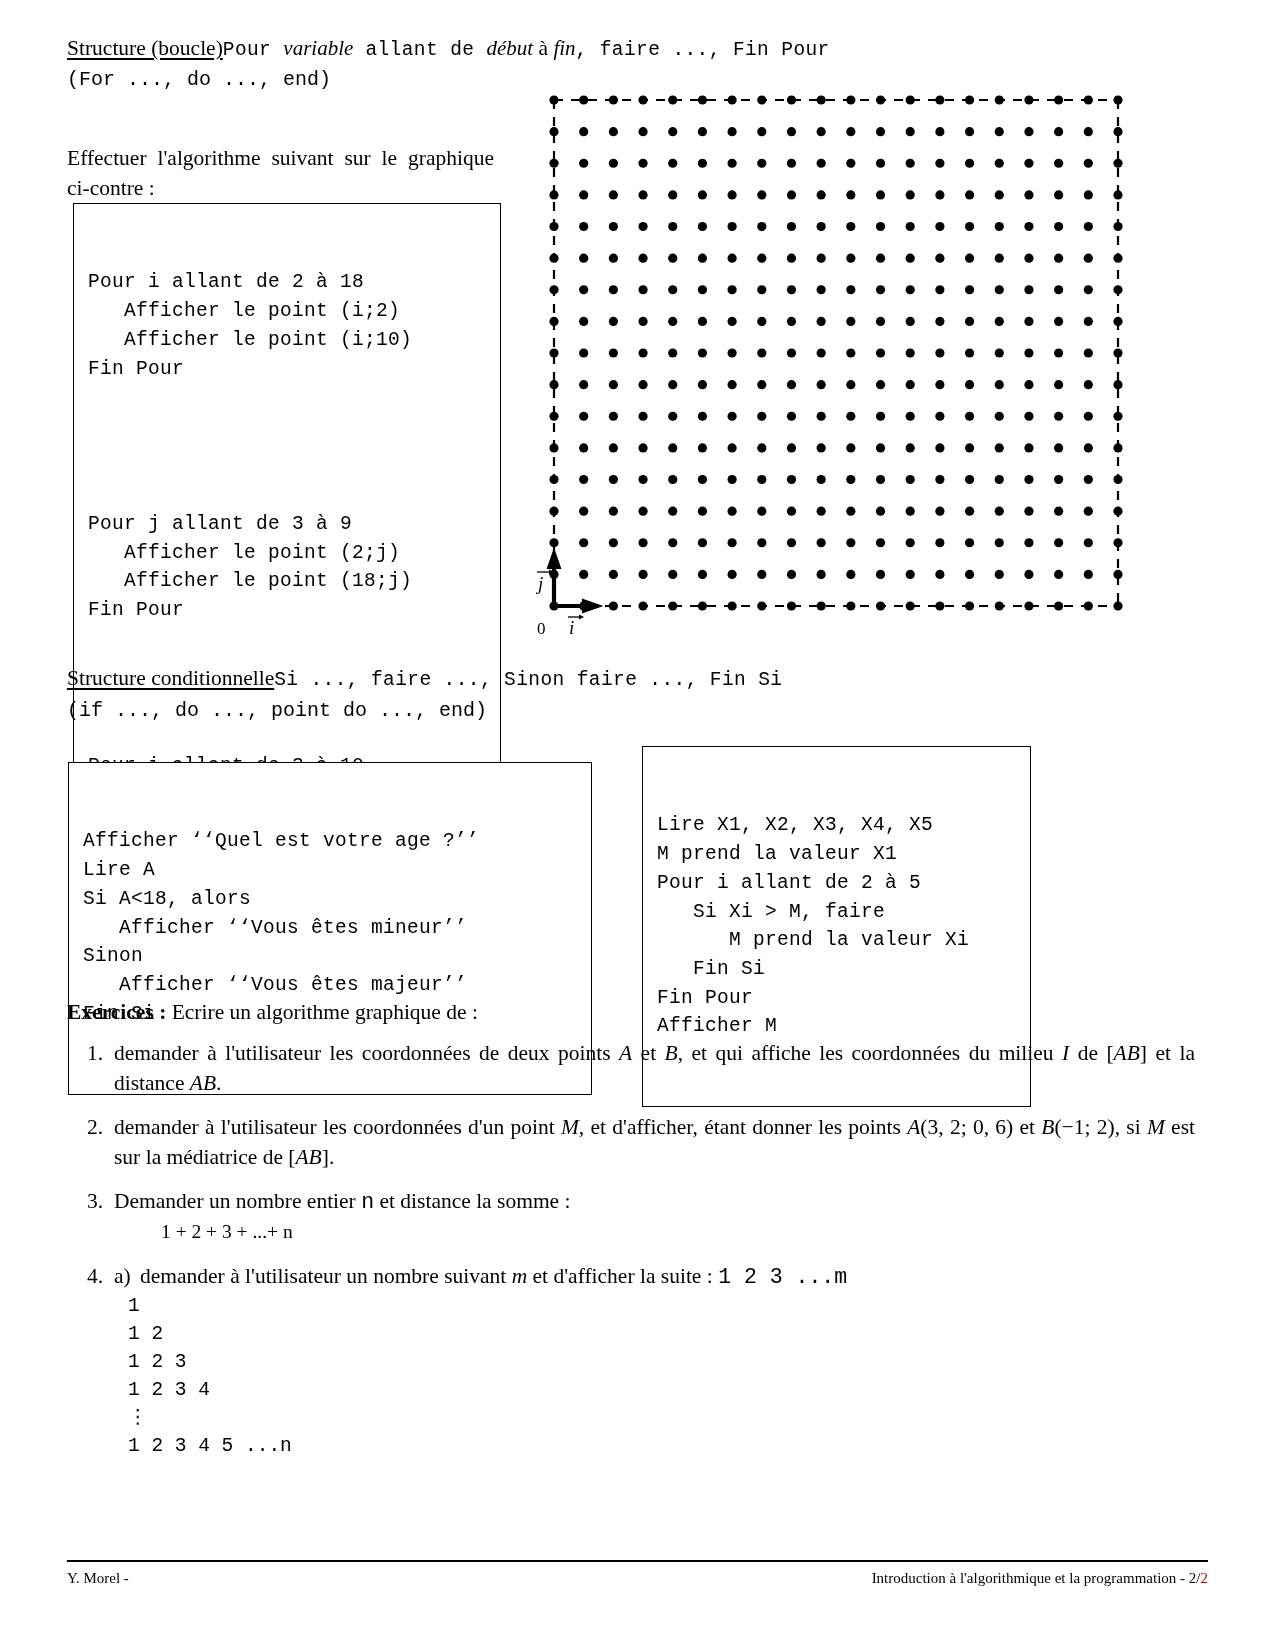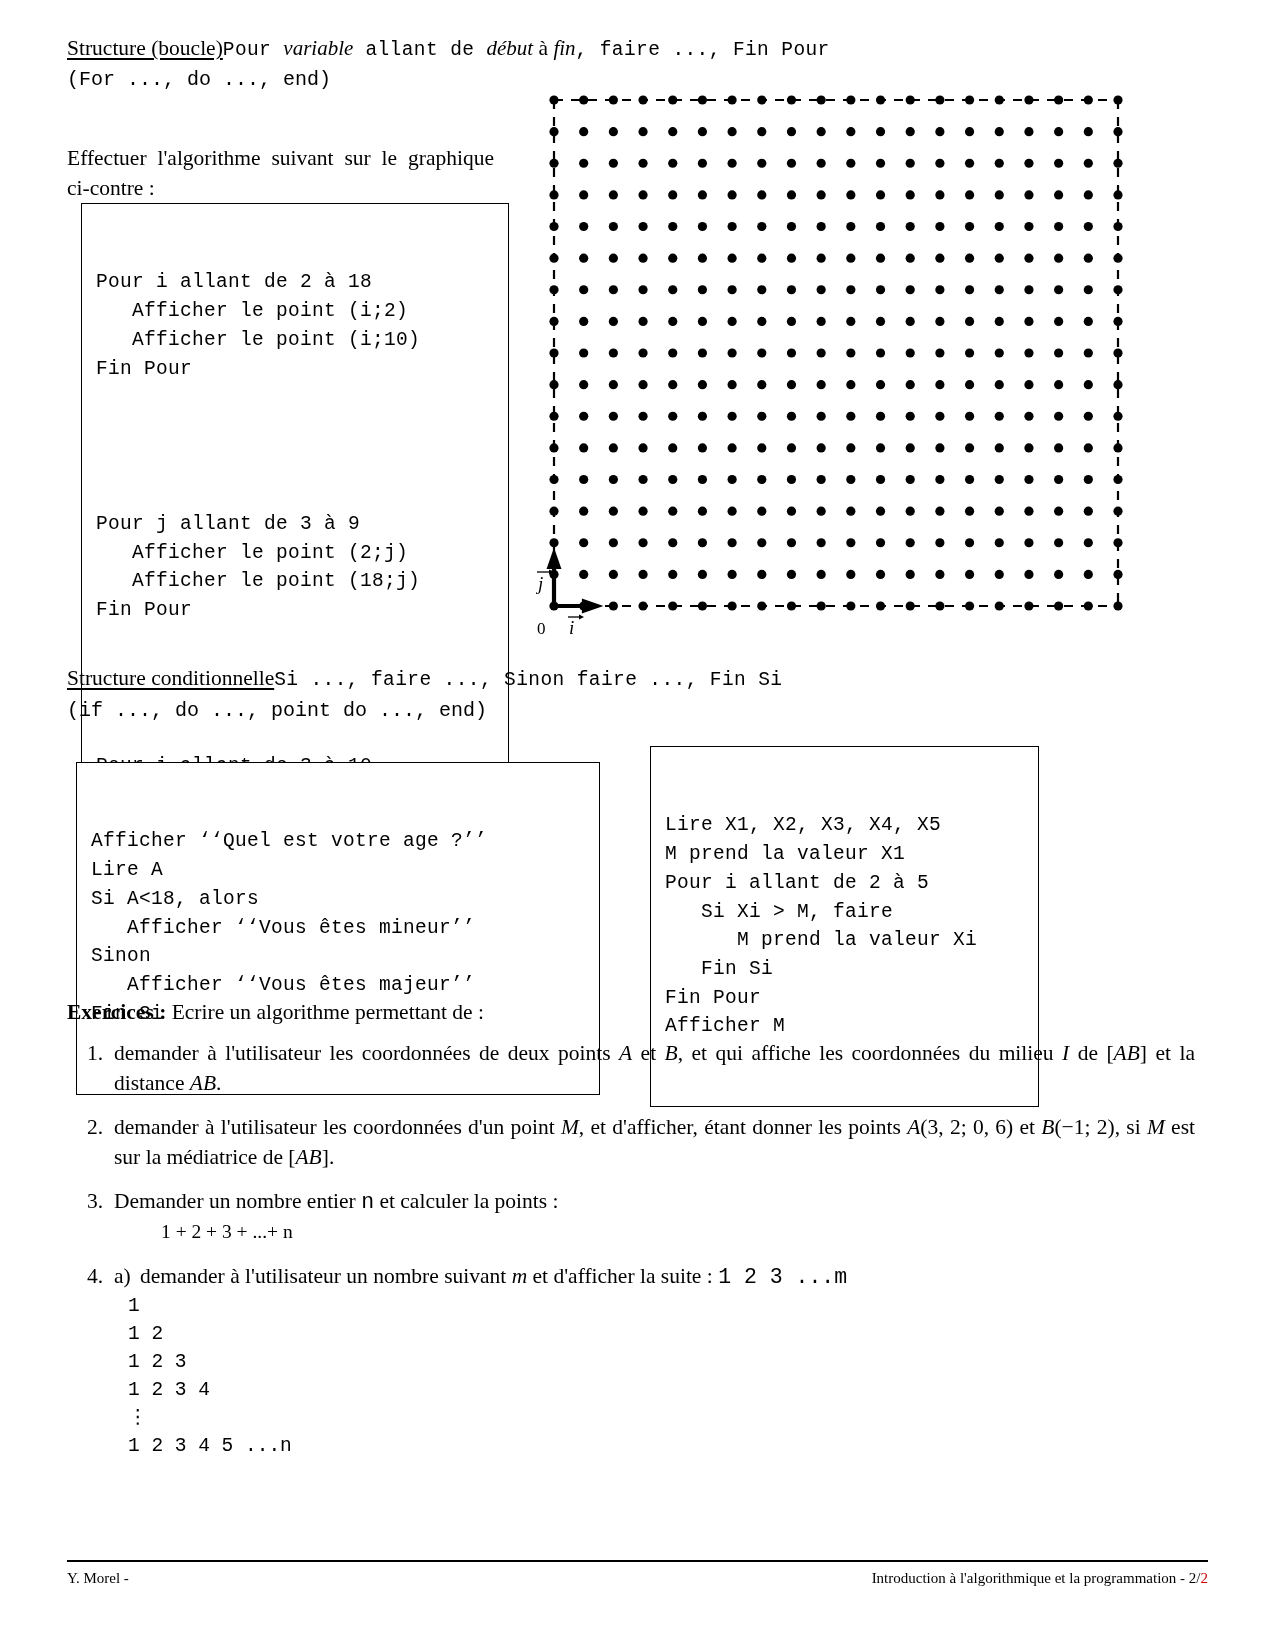--- a/index.html
+++ b/index.html
@@ -70,21 +70,20 @@
     position: absolute;
     border: 1.6px solid #000;
     background: #fff;
     box-sizing: border-box;
     font-family: "Liberation Mono", monospace;
     font-size: 19.5px;
     line-height: 28.7px;
     letter-spacing: 0.3px;
     white-space: pre;
     padding: 7px 12px 8px 14px;
-    margin-left: 8px;
   }
   #algo-box-graph {
     left: 73px;
     top: 203px;
     width: 428px;
   }
   .code-gap { height: 12px; }
 
   #algo-box-age {
     left: 68px;
@@ -602,37 +601,37 @@
     <div>Lire X1, X2, X3, X4, X5
 M prend la valeur X1
 Pour i allant de 2 à 5
    Si Xi &gt; M, faire
       M prend la valeur Xi
    Fin Si
 Fin Pour
 Afficher M</div>
   </div>
 
-  <div id="exercises-head"><span class="bold">Exercices :</span><span> Ecrire un algorithme permettant de :</span></div>
+  <div id="exercises-head"><span class="bold">Exercices :</span><span> Ecrire un algorithme graphique de :</span></div>
 
   <div id="ex-list">
 
     <div class="ex-item">
       <span class="ex-num">1.</span>
       <div class="ex-body"><span>demander à l'utilisateur les coordonnées de deux points </span><span class="ital">A</span><span> et </span><span class="ital">B</span><span>, et qui affiche les coordonnées du milieu </span><span class="ital">I</span><span> de [</span><span class="ital">AB</span><span>] et la distance </span><span class="ital">AB</span><span>.</span></div>
     </div>
 
     <div class="ex-item">
       <span class="ex-num">2.</span>
       <div class="ex-body"><span>demander à l'utilisateur les coordonnées d'un point </span><span class="ital">M</span><span>, et d'afficher, étant donner les points </span><span class="ital">A</span><span>(3, 2; 0, 6)</span><span> et </span><span class="ital">B</span><span>(−1; 2)</span><span>, si </span><span class="ital">M</span><span> est sur la médiatrice de [</span><span class="ital">AB</span><span>].</span></div>
     </div>
 
     <div class="ex-item">
       <span class="ex-num">3.</span>
-      <div class="ex-body"><span>Demander un nombre entier </span><span class="mono">n</span><span> et calculer la points :</span></div>
+      <div class="ex-body"><span>Demander un nombre entier </span><span class="mono">n</span><span> et distance la somme :</span></div>
       <div class="sum-line">1 + 2 + 3 + ...+ n</div>
     </div>
 
     <div class="ex-item">
       <span class="ex-num">4.</span>
       <div class="ex-body ex-sub"><span class="lbl">a)</span><span><span>demander à l'utilisateur un nombre suivant </span><span class="ital">m</span><span> et d'afficher la suite : </span><span class="mono">1 2 3 ...m</span></span></div>
       <div class="seq">1
 1 2
 1 2 3
 1 2 3 4

